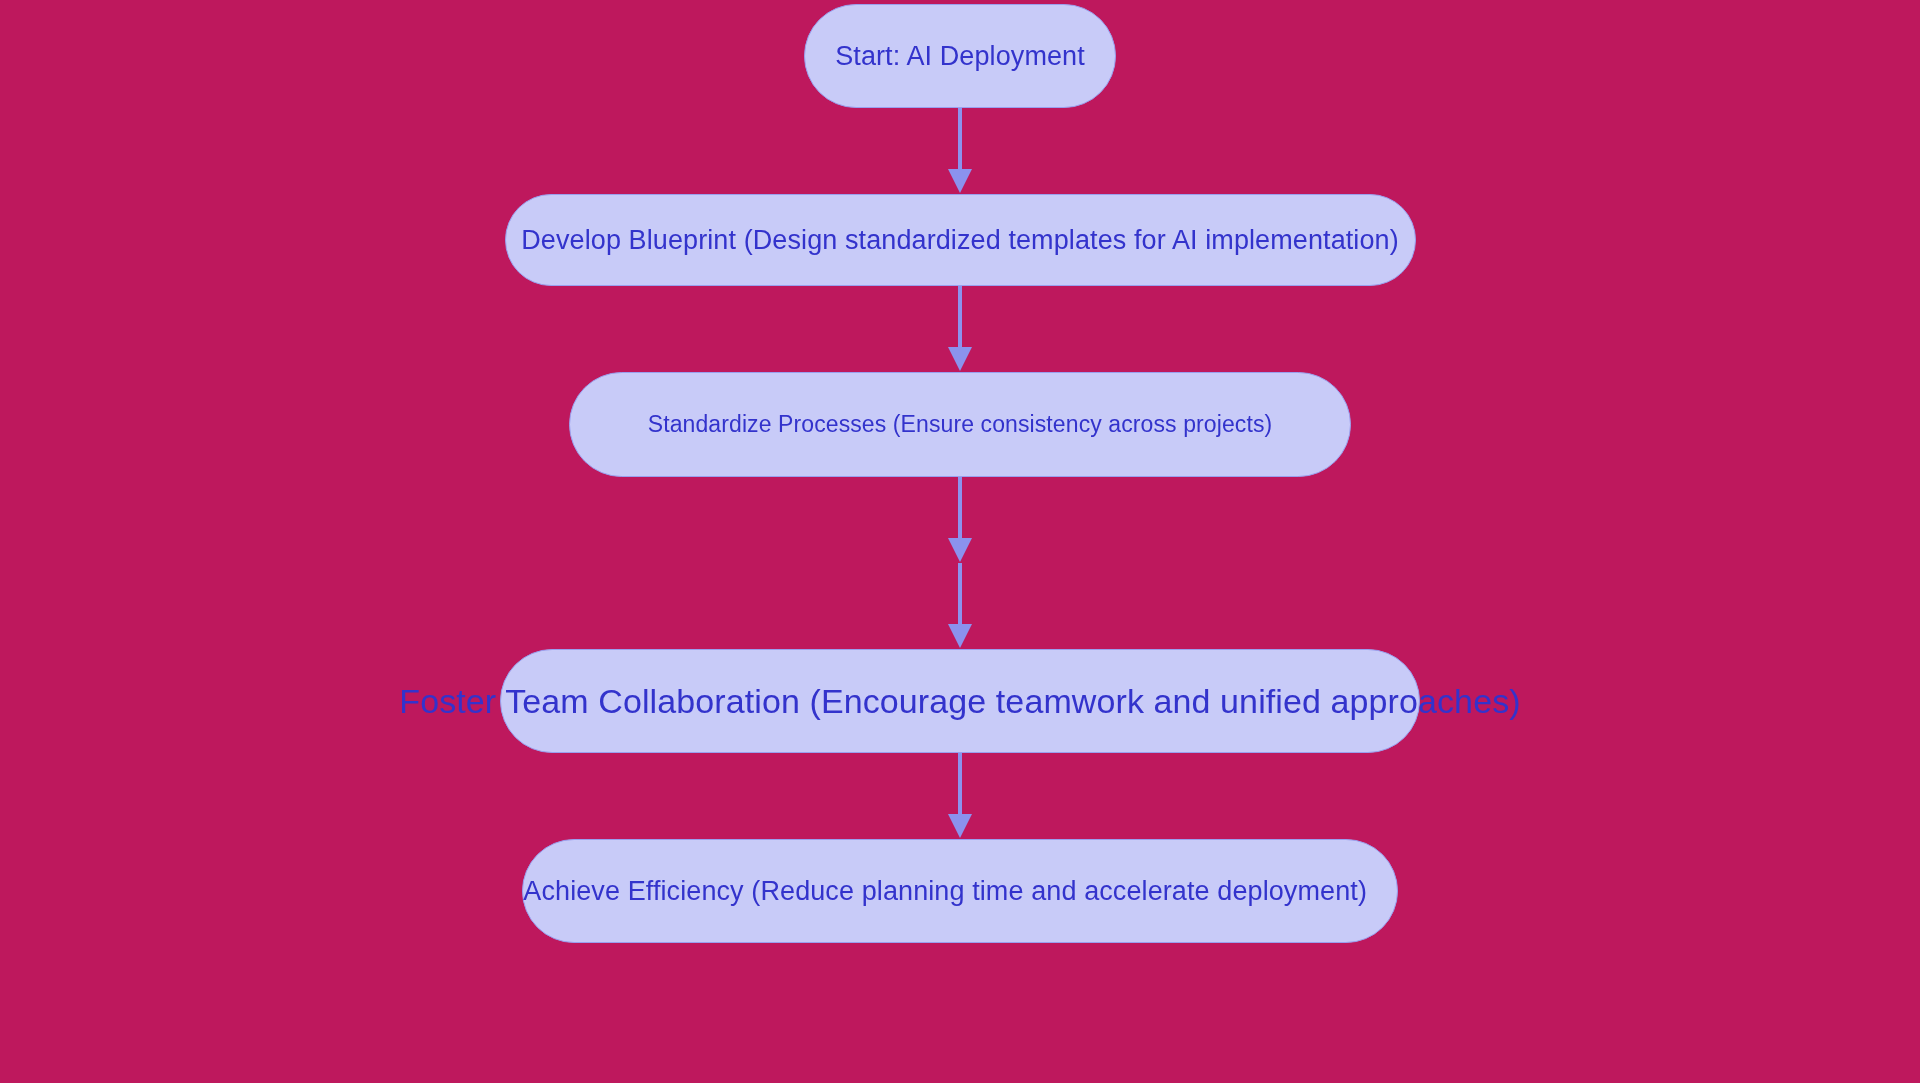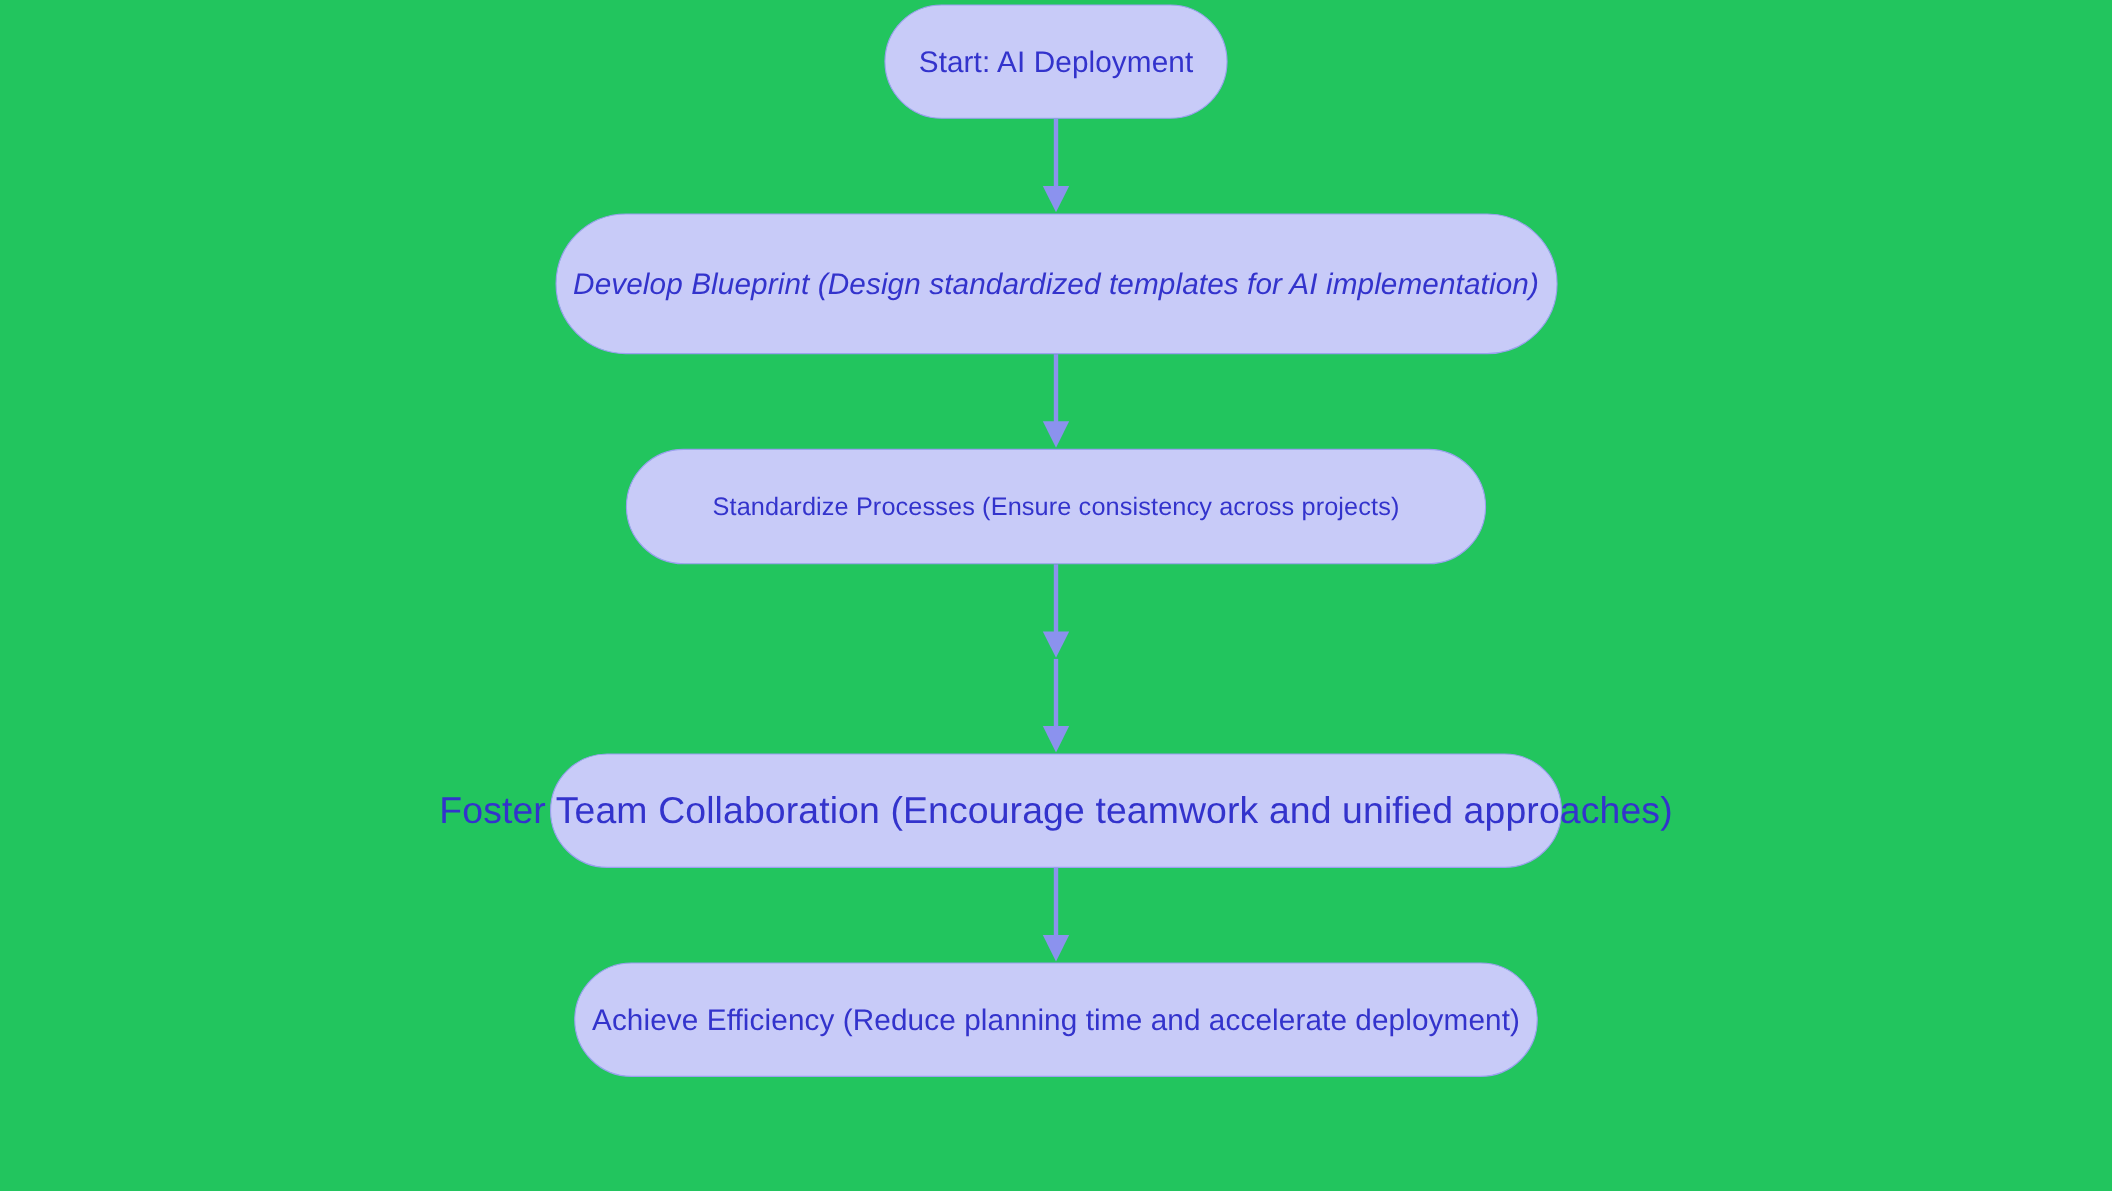--- a/index.html
+++ b/index.html
@@ -42,25 +42,25 @@
   }
 
   .node-label {
     display: block;
     line-height: 1;
     padding: 0 30px;
   }
 
   
   .node-start     { width: 312px;  height: 104px; font-size: 27px; }
-  .node-blueprint { width: 911px;  height: 128px; font-size: 27px; font-style: italic; }
+  .node-blueprint { width: 911px;  height: 92px; font-size: 27px; }
   .node-standard  { width: 782px;  height: 105px; font-size: 23px; }
   .node-practices { width: 830px;  height: 104px; font-size: 27px; }
   .node-collab    { width: 920px;  height: 104px; font-size: 34px; }
-  .node-efficiency{ width: 876px;  height: 104px; font-size: 27px; }
+  .node-efficiency{ width: 876px;  height: 104px; font-size: 27px; justify-content: flex-end; }
 
   
   .connector {
     position: relative;
     width: 26px;
     height: 86px;
     display: flex;
     flex-direction: column;
     align-items: center;
     justify-content: flex-start;
@@ -83,21 +83,21 @@
     display: flex;
     align-items: center;
     justify-content: center;
   }
 
   .top-pad { height: 4px; }
 </style>
 </head>
 <body>
 
-<div id="flowchart" style="background: #22c55e;">
+<div id="flowchart" style="background: #be185d;">
 
   <div class="top-pad"></div>
 
   <div class="row">
     <div class="node node-start" style="background: rgb(200, 203, 248); border-color: rgb(154, 160, 239); color: rgb(51, 51, 204);">
       <span class="node-label">Start: AI Deployment</span>
     </div>
   </div>
 
   <div class="connector">

